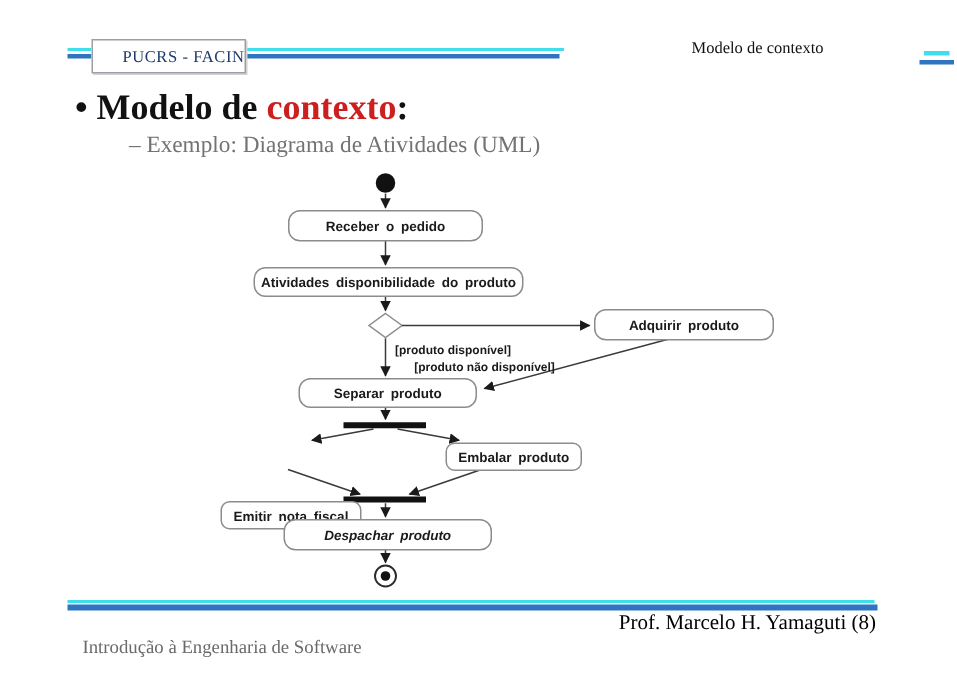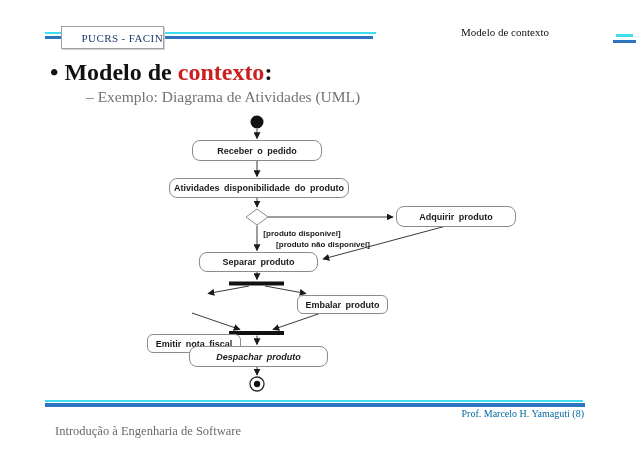--- a/index.html
+++ b/index.html
@@ -26,21 +26,21 @@
   .flow-svg{position:absolute;left:0;top:0;pointer-events:none;}
   .node{position:absolute;background:#fff;border:1px solid #8c8c8c;border-radius:8px;
         display:flex;align-items:center;justify-content:center;
         font-family:"Liberation Sans", sans-serif;font-size:9px;font-weight:bold;color:#1a1a1a;
         word-spacing:2px;white-space:nowrap;}
   .guard{position:absolute;font-family:"Liberation Sans", sans-serif;font-size:8px;
          font-weight:bold;color:#1a1a1a;text-align:center;white-space:nowrap;}
 
   
   .footer-left{position:absolute;left:55px;top:408px;font-size:12.5px;color:#6a6a6a;margin-top:16px;}
-  .footer-right{position:absolute;right:54px;top:408px;font-size:10px;color:#0369a1;}
+  .footer-right{position:absolute;right:54px;top:408px;font-size:14px;color:#000000;}
 </style>
 </head>
 <body>
 
 <div class="slide">
 
   <div class="rule cyan" style="left:45px;top:32px;width:16px;height:2px;"></div>
   <div class="rule blue" style="left:45px;top:36px;width:16px;height:3px;"></div>
   <div class="rule cyan" style="left:163px;top:32px;width:213px;height:2px;"></div>
   <div class="rule blue" style="left:163px;top:36px;width:210px;height:3px;"></div>

